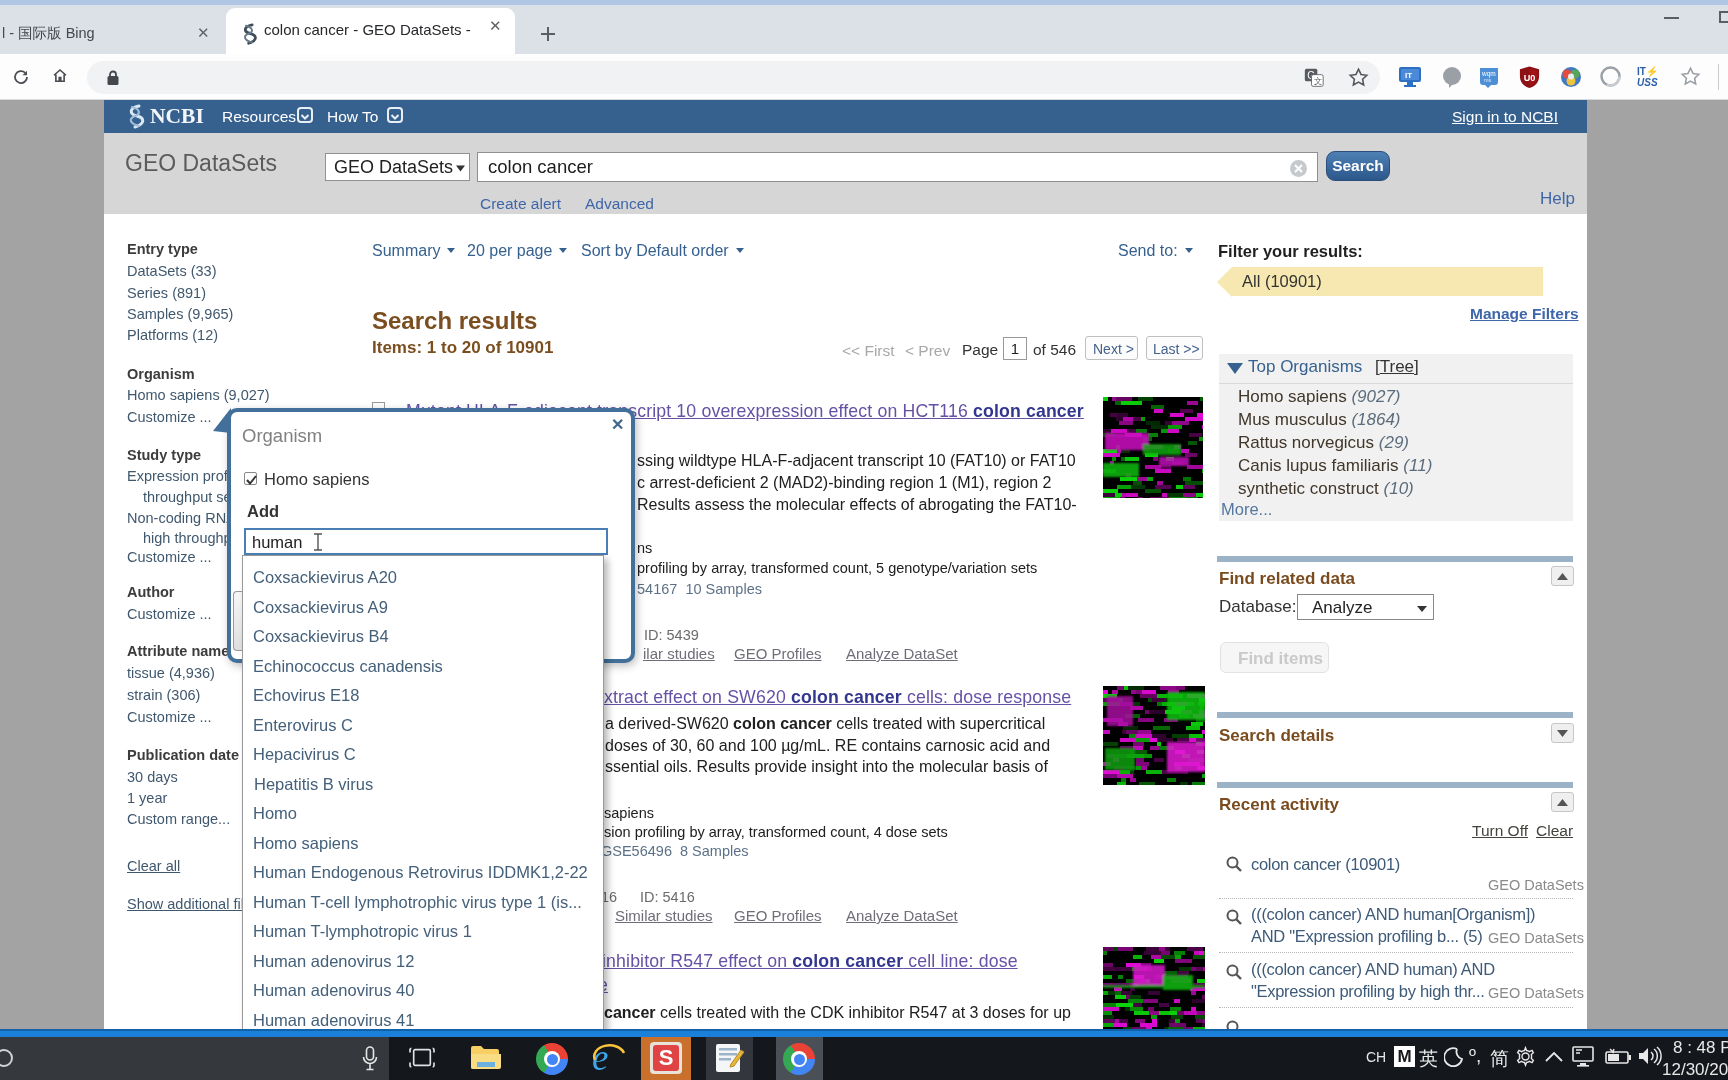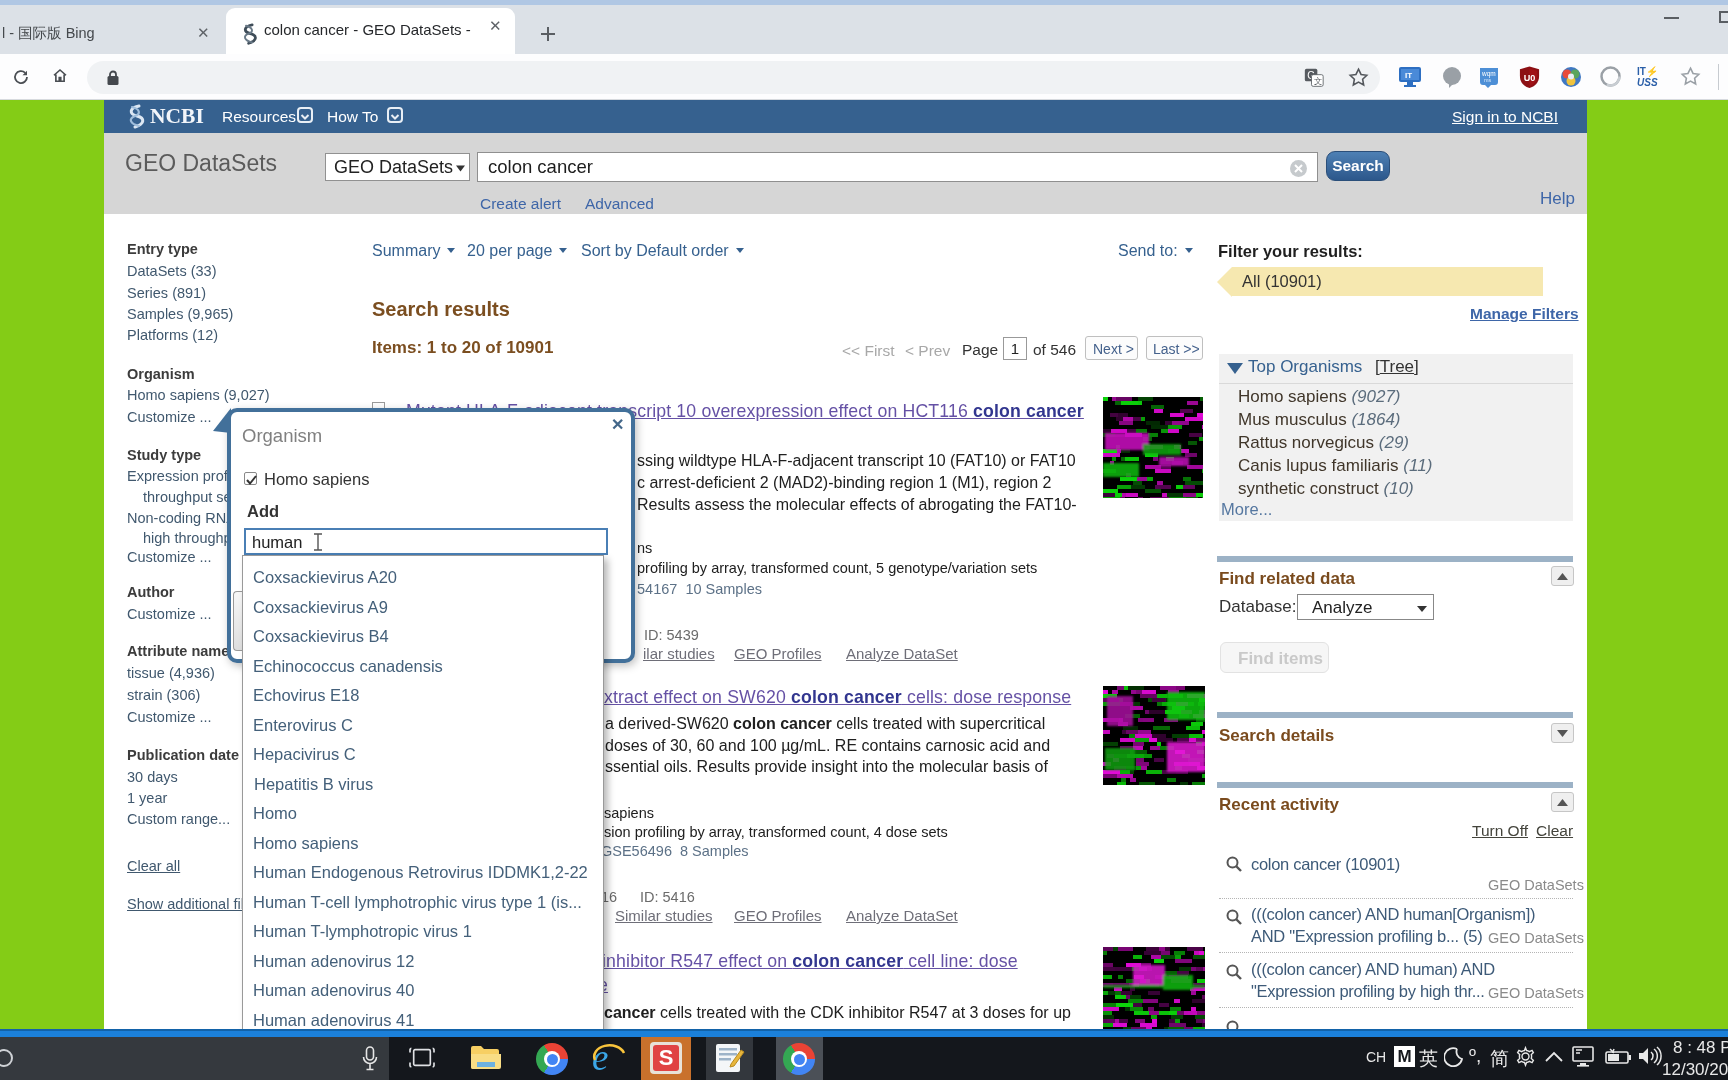--- a/index.html
+++ b/index.html
@@ -7,21 +7,21 @@
 .abs { position:absolute; }
 body { position:relative; background:#c9c9c9; }
 
 #tabstrip { position:absolute; left:0; top:0; width:1728px; height:54px; background:#dce1e7; }
 #topedge { position:absolute; left:0; top:0; width:1728px; height:5px; background:#b0c7e4; }
 #tab-inactive { position:absolute; left:0; top:16px; width:222px; height:38px; color:#45494d; font-size:14.5px; }
 #tab-active { position:absolute; left:226px; top:8px; width:289px; height:46px; background:#fff; border-radius:9px 9px 0 0; }
 #toolbar { position:absolute; left:0; top:54px; width:1728px; height:46px; background:#fdfdfe; border-bottom:1px solid #d7dade; }
 #addrbar { position:absolute; left:87px; top:61px; width:1293px; height:33px; background:#f0f2f4; border-radius:17px; }
 
-#page { position:absolute; left:0; top:100px; width:1728px; height:932px; background:#84cc16; }
+#page { position:absolute; left:0; top:100px; width:1728px; height:932px; background:#a3a3a3; }
 #content { position:absolute; left:104px; top:0; width:1483px; height:932px; background:#fff; }
 #ncbibar { position:absolute; left:0; top:0; width:1483px; height:33px; background:#36618f; }
 #searchhdr { position:absolute; left:0; top:33px; width:1483px; height:81px; background:#d6d6d6; }
 
 #taskbar { position:absolute; left:0; top:1032px; width:1728px; height:48px; background:#14171c; }
 #taskbar-blue { position:absolute; left:0; top:1029px; width:1728px; height:8px; background:#1b80da; border-top:2px solid #1262a8; box-sizing:border-box; }
 #tb-search { position:absolute; left:0; top:1037px; width:389px; height:43px; background:#35393e; color:#dfe0e2; font-size:19px; }
 .link { color:#3e66a8; text-decoration:none; }
 .u { text-decoration:underline; }
 #sidebar .sbh { left:23px; font-size:14.5px; color:#3c3c3c; }
@@ -202,21 +202,21 @@
       <span class="abs sbl" style="top:690px;">1 year</span>
       <span class="abs sbl" style="top:711px;">Custom range...</span>
       <span class="abs sbl u" style="top:758px;">Clear all</span>
       <span class="abs sbl u" style="top:796px;white-space:nowrap;">Show additional filters</span>
     </div>
     <div id="results">
       <span class="abs tbl" style="left:268px;top:142px;">Summary<span class="tri"></span></span>
       <span class="abs tbl" style="left:363px;top:142px;">20 per page<span class="tri"></span></span>
       <span class="abs tbl" style="left:477px;top:142px;">Sort by Default order<span class="tri"></span></span>
       <span class="abs tbl" style="left:1014px;top:142px;">Send to:<span class="tri"></span></span>
-      <b class="abs" style="left:268px;top:198px;font-size:20px;color:#7b4e20;">Search results</b>
+      <b class="abs" style="left:268px;top:207px;font-size:24px;color:#7b4e20;">Search results</b>
       <b class="abs" style="left:268px;top:238px;font-size:17px;color:#7b4e20;">Items: 1 to 20 of 10901</b>
       <span class="abs pgr" style="left:738px;top:242px;color:#a8a8a8;">&lt;&lt; First</span>
       <span class="abs pgr" style="left:801px;top:242px;color:#a8a8a8;">&lt; Prev</span>
       <span class="abs pgr" style="left:858px;top:241px;color:#333;">Page</span>
       <span class="abs" style="left:899px;top:237px;width:24px;height:23px;border:1px solid #999;background:#fff;text-align:center;"><span style="font-size:15px;color:#222;line-height:21px;">1</span></span>
       <span class="abs pgr" style="left:929px;top:241px;color:#333;">of 546</span>
       <span class="abs pbtn" style="left:981px;top:236px;width:53px;height:24px;">
           <span class="abs" style="left:7px;top:4px;">Next &gt;</span>
         </span>
       <span class="abs pbtn" style="left:1042px;top:236px;width:57px;height:24px;">

